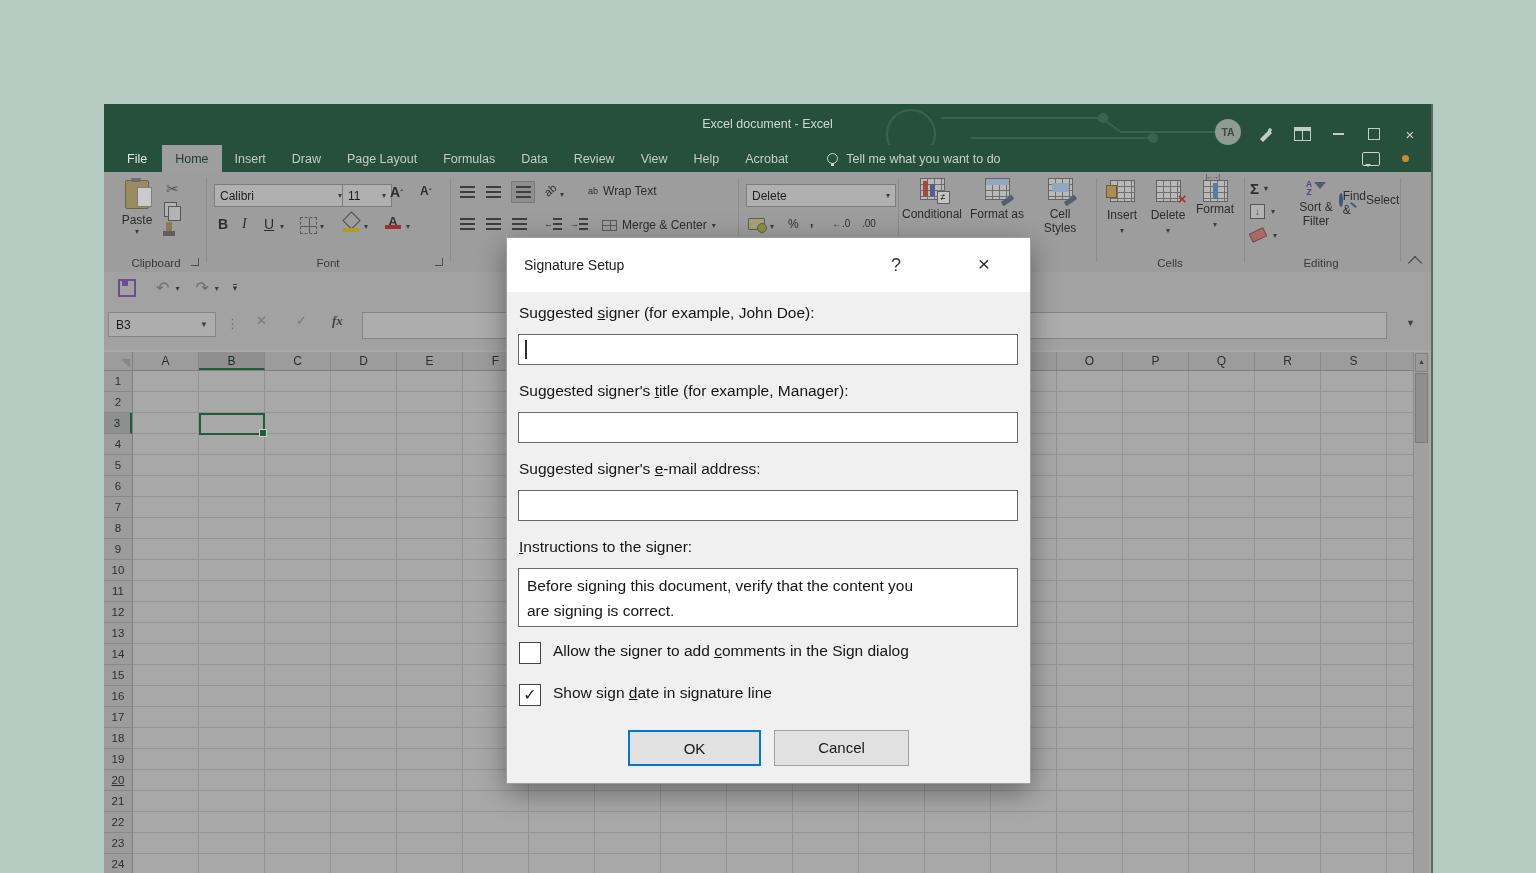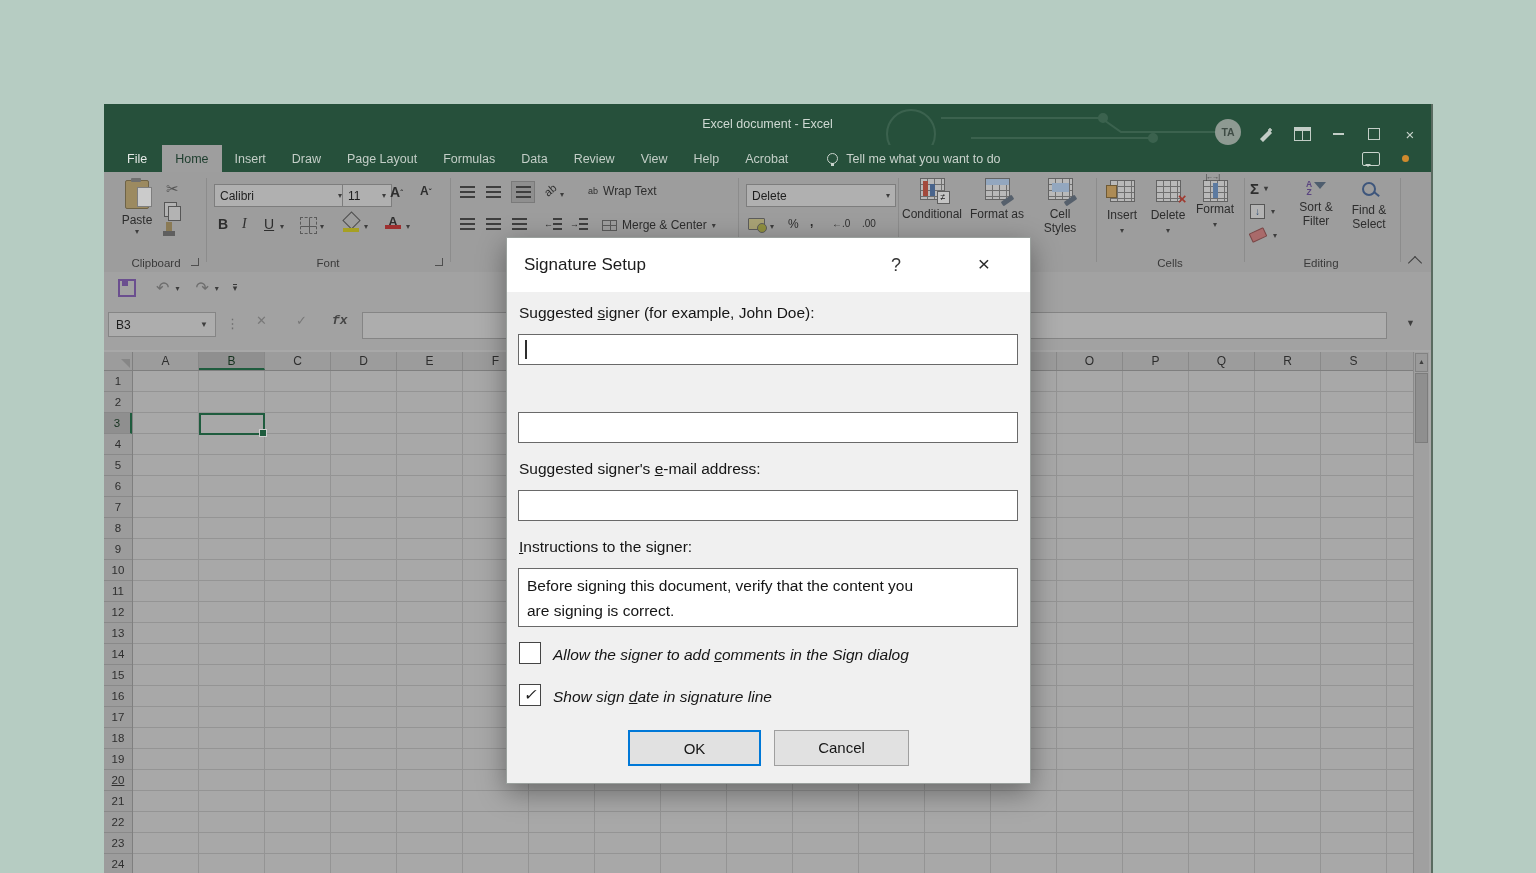--- a/index.html
+++ b/index.html
@@ -90,21 +90,21 @@
   .qatrow{position:absolute;left:0;top:168px;right:0;height:32px;background:#a2a2a2;display:flex;align-items:center;gap:6px;padding-left:14px;box-sizing:border-box;}
   .save-ic{width:14px;height:14px;border:2px solid #6b4f8f;position:relative;background:#a2a2a2;}
   .save-ic:before{content:"";position:absolute;left:2px;top:0;width:6px;height:5px;background:#6b4f8f;}
   .undoredo{font-size:16px;color:#6e6e6e;line-height:16px;}
   .qat-custom{font-size:9px;color:#3a3a3a;border-top:1.5px solid #3a3a3a;line-height:7px;margin-left:8px;}
   .formularow{position:absolute;left:0;top:200px;right:0;height:46px;background:#a2a2a2;}
   .namebox{position:absolute;left:4px;top:8px;width:108px;height:25px;background:#adadad;border:1px solid #858585;display:flex;align-items:center;font-size:12px;color:#1d1d1d;padding:0 7px;box-sizing:border-box;}
   .namebox .arr{margin-left:auto;font-size:8px;color:#3e3e3e;}
   .fdots{position:absolute;left:122px;top:12px;color:#6e6e6e;font-size:13px;}
   .fbtn{position:absolute;top:9px;font-size:13px;color:#787878;}
-  .fx{font-family:Liberation Mono, monospace;font-style:italic;color:#454545;font-weight:bold;}
+  .fx{font-family:Liberation Serif, serif;font-style:italic;color:#454545;font-weight:bold;}
   .fbar{position:absolute;left:258px;top:8px;right:44px;height:25px;background:#adadad;border:1px solid #858585;}
   .fbar-chev{position:absolute;right:16px;top:14px;font-size:9px;color:#3e3e3e;}
   
   .sheet{position:absolute;left:0;top:246px;right:0;bottom:0;background:#a8a8a8;}
   .corner{position:absolute;left:0;top:2px;width:29px;height:19px;background:#9c9c9c;border-right:1px solid #7f7f7f;border-bottom:1px solid #7f7f7f;box-sizing:border-box;}
   .corner:after{content:"";position:absolute;right:2px;bottom:2px;border-style:solid;border-width:0 0 9px 9px;border-color:transparent transparent transparent #868686;transform:rotate(90deg);}
   #col-headers{position:absolute;left:29px;top:2px;right:17px;height:19px;background:#9c9c9c;border-bottom:1px solid #7f7f7f;overflow:hidden;box-sizing:border-box;}
   .colh{position:absolute;top:0;width:66px;height:18px;line-height:18px;text-align:center;font-size:12px;color:#2e2e2e;border-right:1px solid #898989;box-sizing:border-box;}
   .colh.sel{background:#8f8f8f;border-bottom:2px solid #1f5c3e;color:#16321f;}
   #row-headers{position:absolute;left:0;top:21px;width:29px;bottom:0;background:#9c9c9c;border-right:1px solid #7f7f7f;overflow:hidden;box-sizing:border-box;}
@@ -114,29 +114,29 @@
     background-image:repeating-linear-gradient(to right,transparent 0 65px,#949494 65px 66px),
                      repeating-linear-gradient(to bottom,transparent 0 20px,#949494 20px 21px);}
   .selbox{position:absolute;left:95px;top:63px;width:66px;height:22px;border:2px solid #1f5c3e;box-sizing:border-box;}
   .selbox:after{content:"";position:absolute;right:-4px;bottom:-4px;width:6px;height:6px;background:#1f5c3e;border:1px solid #cfcfcf;}
   .vscroll{position:absolute;right:2px;top:2px;width:15px;bottom:0;background:#a0a0a0;border-left:1px solid #8a8a8a;}
   .vs-up{position:absolute;left:1px;right:1px;top:1px;height:17px;background:#9a9a9a;border:1px solid #828282;font-size:7px;color:#3e3e3e;text-align:center;line-height:16px;}
   .vs-thumb{position:absolute;left:1px;right:1px;top:21px;height:68px;background:#8f8f8f;border:1px solid #7c7c7c;}
   
   .dialog{position:absolute;left:506px;top:237px;width:525px;height:547px;background:#f0f0f0;border:1px solid #9aa09d;box-shadow:0 8px 26px rgba(0,0,0,.38);box-sizing:border-box;font-size:15.5px;color:#151515;}
   .dlg-title{position:absolute;left:0;top:0;right:0;height:54px;background:#ffffff;}
-  .dlg-title-text{position:absolute;left:17px;top:0;line-height:54px;font-size:17px;color:#1c1c1c;}
+  .dlg-title-text{position:absolute;left:17px;top:0;line-height:54px;font-size:14px;color:#1c1c1c;}
   .dlg-help{position:absolute;left:372px;top:0;width:34px;height:54px;text-align:center;line-height:54px;font-size:18px;color:#333;}
   .dlg-close{position:absolute;left:455px;top:0;width:44px;height:54px;text-align:center;line-height:52px;font-size:21px;color:#2b2b2b;}
   .dlabel{position:absolute;left:12px;}
   .ac{text-decoration:underline;}
   .dinput{position:absolute;left:11px;width:500px;height:31px;background:#fff;border:1px solid #696969;box-sizing:border-box;}
   .caret{position:absolute;left:6px;top:5px;width:1.5px;height:19px;background:#2e2e2e;}
   .dtext{position:absolute;left:11px;top:330px;width:500px;height:59px;background:#fff;border:1px solid #696969;box-sizing:border-box;padding:4px 8px;line-height:25px;white-space:pre-line;}
-  .cbrow{position:absolute;left:12px;display:flex;align-items:flex-end;font-style:italic;}
+  .cbrow{position:absolute;left:12px;display:flex;align-items:flex-start;}
   .cbox{width:22px;height:22px;background:#fff;border:1px solid #454545;box-sizing:border-box;text-align:center;line-height:20px;font-size:16px;color:#232323;}
   .cblabel{margin-left:12px;}
   .dbtn{position:absolute;top:492px;height:36px;background:#e1e1e1;text-align:center;line-height:34px;font-size:15px;color:#171717;box-sizing:border-box;}
   .btn-ok{left:121px;width:133px;border:2px solid #0078d7;}
   .btn-cancel{left:267px;width:135px;border:1px solid #9f9f9f;}
 </style>
 </head>
 <body>
 
 <div class="window">
@@ -391,21 +391,21 @@
           <span class="chev">▾</span>
         </div>
       <div class="iconbtn" style="left:44px;top:8px;width:52px;flex-direction:column;">
         <span style="display:flex;align-items:center;gap:2px;">
           <span class="az-ic"><span>A</span><br><span>Z</span></span>
           <span class="funnel"></span>
         </span>
         <span class="btxt" style="margin-top:4px;">Sort &amp;</span>
         <span class="btxt">Filter</span>
       </div>
-      <div class="iconbtn" style="left:98px;top:10px;width:50px;flex-direction:column;">
+      <div class="iconbtn" style="left:98px;top:10px;width:50px;flex-direction:row;">
         <span class="mag"></span>
         <span class="btxt" style="margin-top:7px;">Find &amp;</span>
         <span class="btxt">Select</span>
       </div>
       <div class="glabel">Editing</div>
     </div>
     <div class="vline" style="left:1296px;"></div>
     <span class="collapse-chev" style="left:1306px;top:86px;"></span>
   </div>
 
@@ -498,20 +498,23 @@
   </div>
 
   <div class="dlabel" style="top:66px;">
     <span>Suggested </span><span class="ac">s</span><span>igner (for example, John Doe):</span>
   </div>
   <div class="dinput" style="top:96px;">
     <span class="caret"></span>
     <span></span>
   </div>
 
+  <div class="dlabel" style="top:144px;">
+    <span>Suggested signer's </span><span class="ac">t</span><span>itle (for example, Manager):</span>
+  </div>
   <div class="dinput" style="top:174px;"><span></span></div>
 
   <div class="dlabel" style="top:222px;">
     <span>Suggested signer's </span><span class="ac">e</span><span>-mail address:</span>
   </div>
   <div class="dinput" style="top:252px;"><span></span></div>
 
   <div class="dlabel" style="top:300px;">
     <span></span><span class="ac">I</span><span>nstructions to the signer:</span>
   </div>

